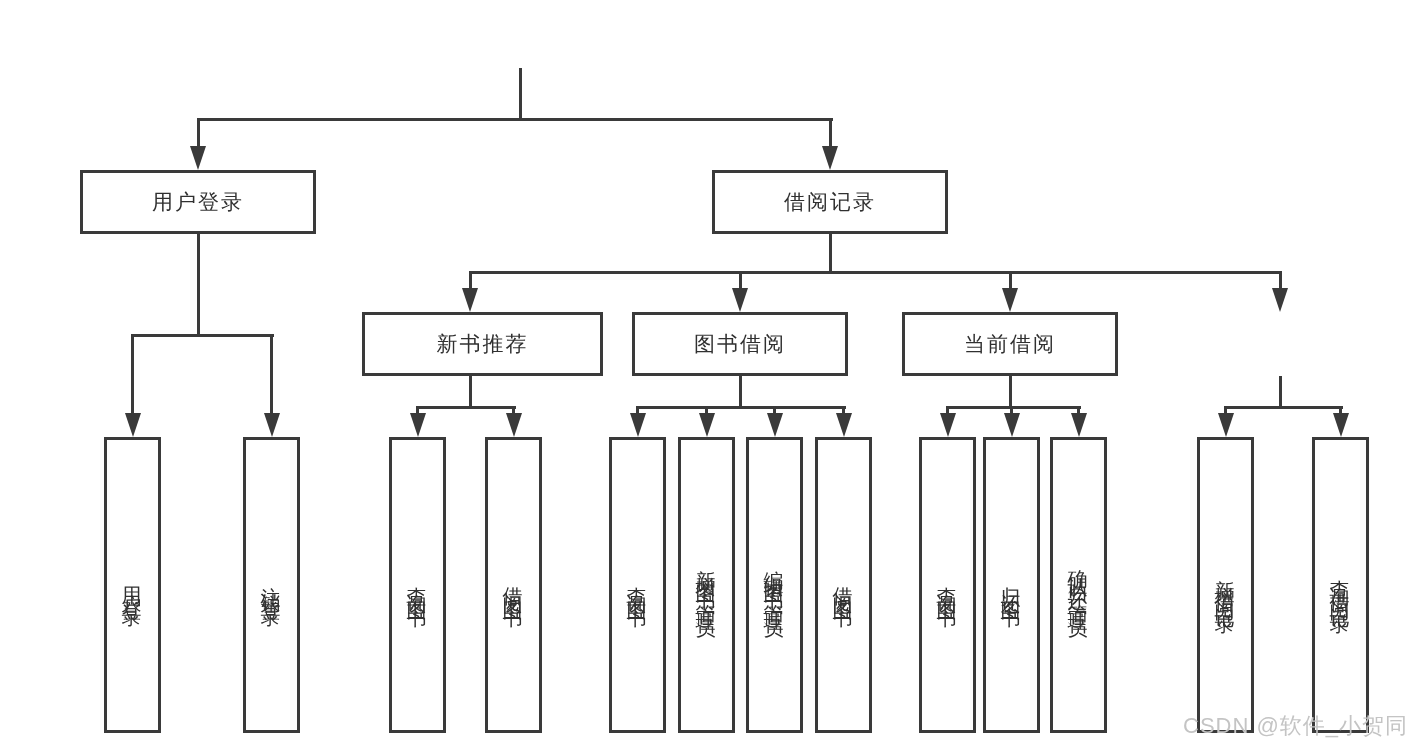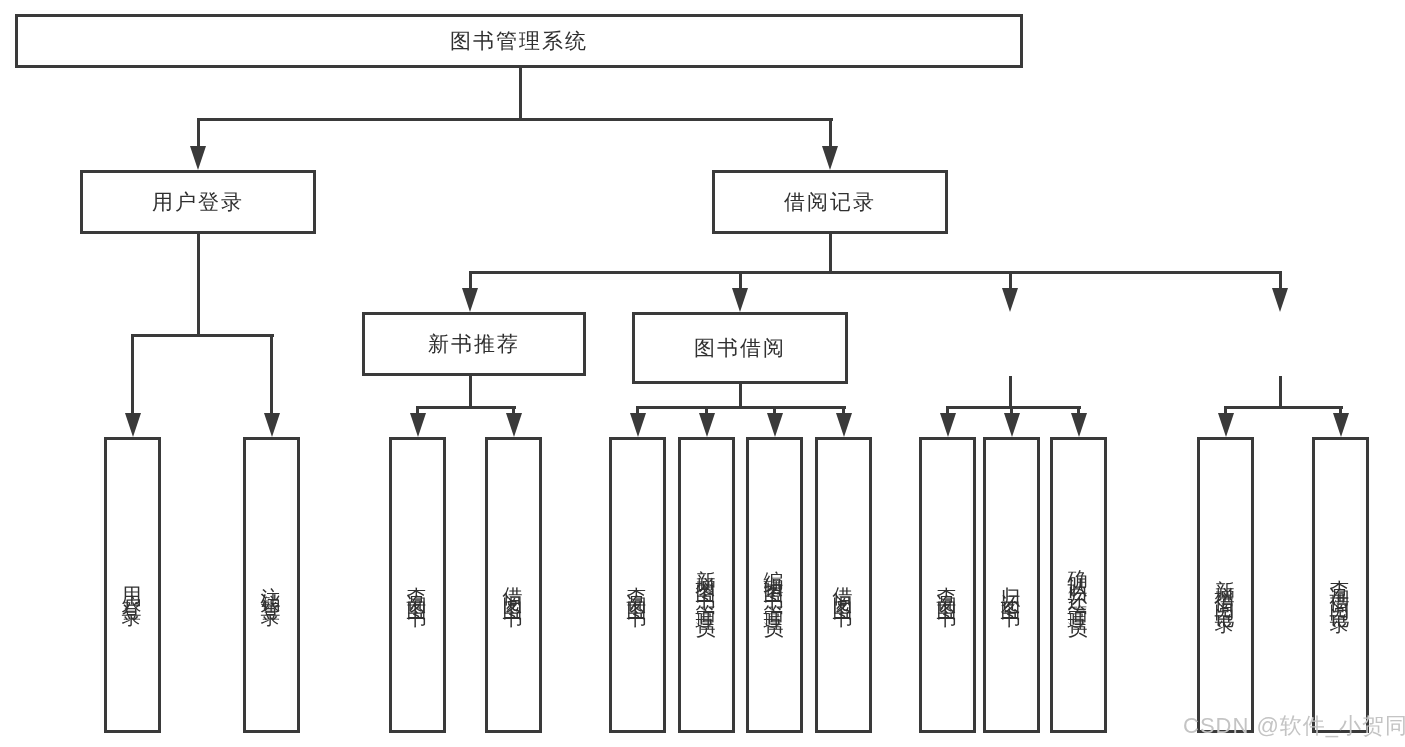--- a/index.html
+++ b/index.html
@@ -56,36 +56,36 @@
     color: #c4c4c4;
     z-index: 5;
     white-space: nowrap;
   }
 </style>
 </head>
 <body>
 
 <div id="stage">
 
-  <div class="box" style="left:15px; top:14px; width:1008px; height:54px;">
-    <span>图书管理系统</span>
-  </div>
 
   <div class="box" style="left:80px; top:170px; width:236px; height:64px;">
     <span>用户登录</span>
   </div>
   <div class="box" style="left:712px; top:170px; width:236px; height:64px;">
     <span>借阅记录</span>
   </div>
 
-  <div class="box" style="left:362px; top:312px; width:224px; height:64px;justify-content:center;">
+  <div class="box" style="left:362px; top:312px; width:241px; height:64px;justify-content:center;">
     <span>新书推荐</span>
   </div>
-  <div class="box" style="left:632px; top:312px; width:216px; height:72px;text-align:right;">
+  <div class="box" style="left:632px; top:312px; width:216px; height:64px;text-align:right;">
     <span>图书借阅</span>
+  </div>
+  <div class="box" style="left:902px; top:312px; width:216px; height:64px;">
+    <span>当前借阅</span>
   </div>
 
   <div class="box vbox" style="left:104px; top:437px; width:57px; height:296px;">
     <span>用户登录</span>
   </div>
   <div class="box vbox" style="left:243px; top:437px; width:57px; height:296px;">
     <span>注销登录</span>
   </div>
 
   <div class="box vbox" style="left:389px; top:437px; width:57px; height:296px;">

